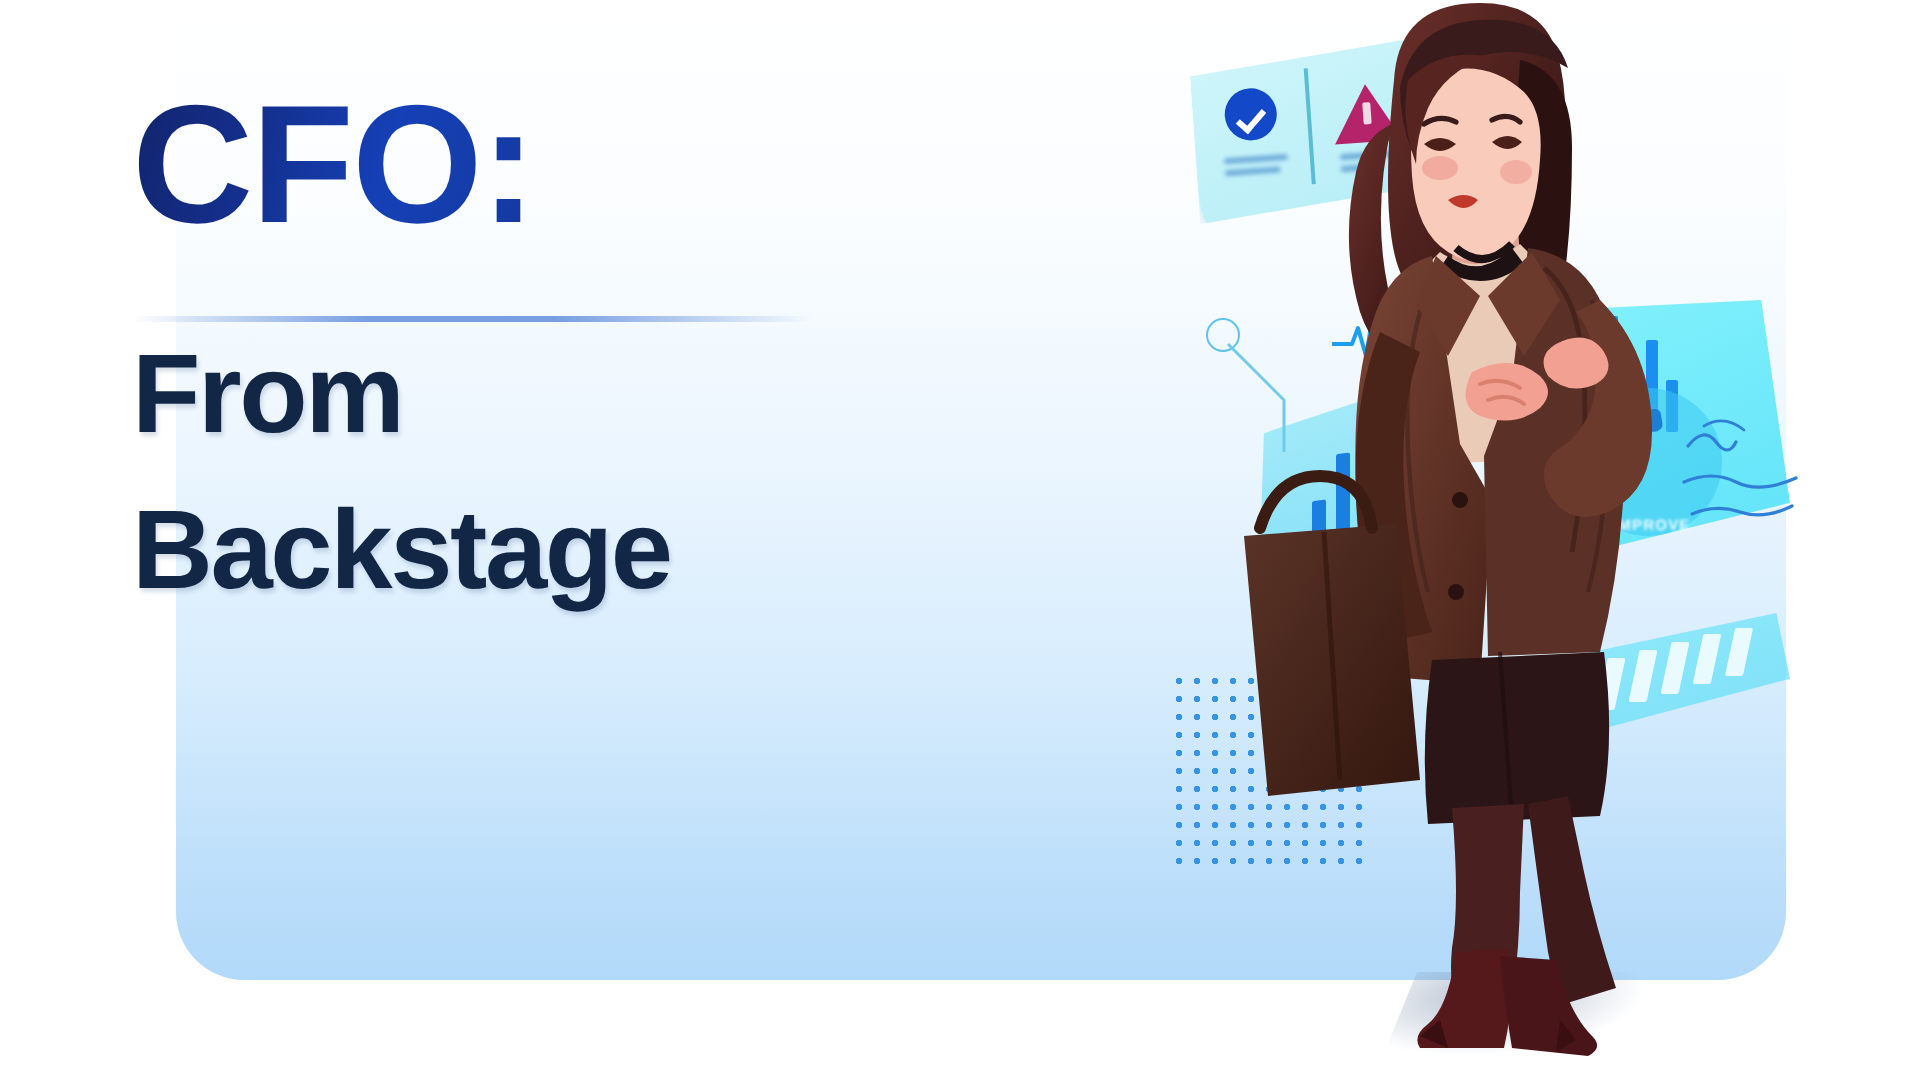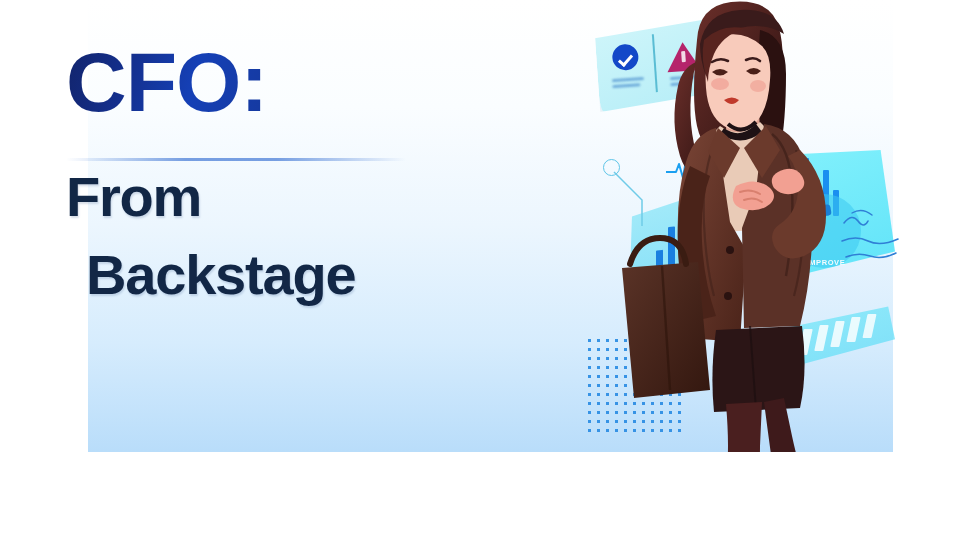--- a/index.html
+++ b/index.html
@@ -1,19 +1,19 @@
 <!DOCTYPE html>
 <html><head>
 <meta charset="utf-8">
 <style>
   html,body{margin:0;padding:0;background:#ffffff;}
   body{width:960px;height:540px;overflow:hidden;
        font-family:"Liberation Sans", sans-serif;}
 
-  #stage{position:relative;width:960px;height:452px;background:#ffffff;overflow:hidden;}
+  #stage{position:relative;width:960px;height:540px;background:#ffffff;overflow:hidden;}
 
   
   .bg-panel{
     position:absolute;left:88px;top:0px;width:805px;height:490px;
     border-radius:0 0 34px 34px;
     background:linear-gradient(to bottom,
         rgba(255,255,255,1) 0%,
         rgba(250,253,255,1) 22%,
         rgba(236,246,254,1) 46%,
         rgba(214,236,253,1) 70%,
@@ -38,21 +38,21 @@
     border-radius:2px;
   }
   .h-line{
     font-size:56px;line-height:1.02;font-weight:900;letter-spacing:-1.2px;
     display:block;
     text-align:center;
   }
   .h-dark{color:#122746;text-shadow:1px 2px 2px rgba(40,70,130,.18);}
   .h-blue{color:#1a4fdc;text-shadow:1px 2px 2px rgba(40,70,130,.20);}
   .l1{position:absolute;left:66px;top:168px;}
-  .l2{position:absolute;left:66px;top:246px;margin-left:20px;}
+  .l2{position:absolute;left:66px;top:246px;}
   .l3{position:absolute;left:66px;top:330px;}
 
   
   .dotgrid{
     position:absolute;left:585px;top:336px;width:96px;height:100px;
     background-image:radial-gradient(#2f8fe4 1.6px, rgba(0,0,0,0) 1.7px);
     background-size:9px 9px;
     opacity:.95;
   }
 

